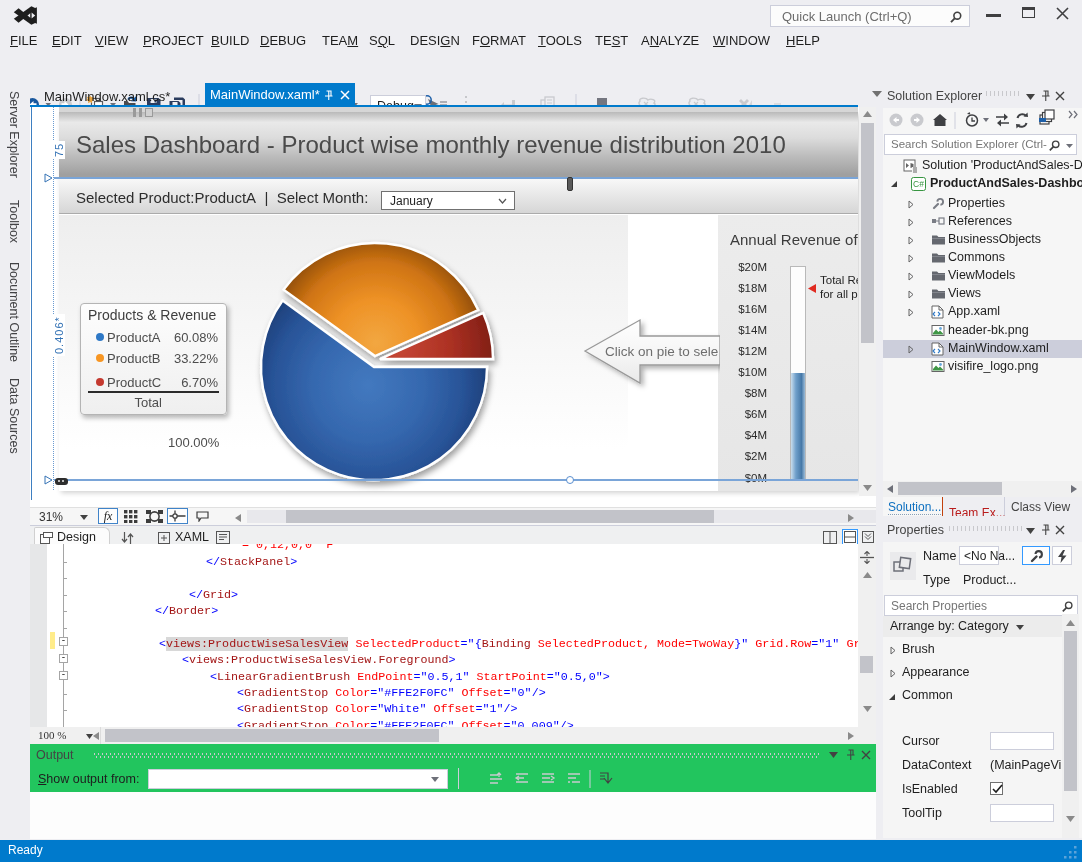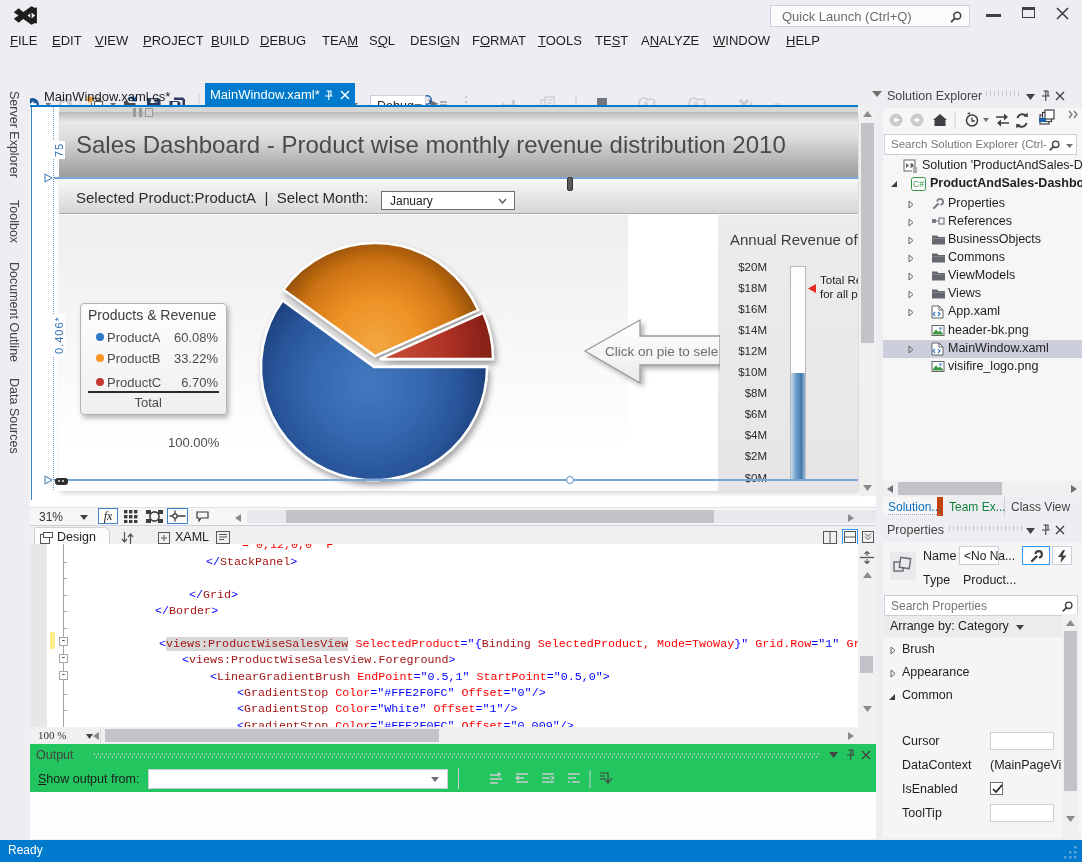--- a/index.html
+++ b/index.html
@@ -657,25 +657,25 @@
   <div class="abs" style="left:0;top:396px;width:199px;height:16px;background:#f0f0f0;">
     <svg class="abs" style="left:4px;top:4px;" width="6" height="8" viewBox="0 0 6 8">
         <path d="M6 0 L6 8 L0 4 Z" fill="#6e7079"></path>
       </svg>
     <div class="abs" style="left:15px;top:1px;width:104px;height:13px;background:#c2c3c9;"></div>
     <svg class="abs" style="left:188px;top:4px;" width="6" height="8" viewBox="0 0 6 8">
         <path d="M0 0 L0 8 L6 4 Z" fill="#6e7079"></path>
       </svg>
   </div>
   <div class="abs" style="left:0;top:412px;width:199px;height:19px;background:#eeeef2;font-size:12px;">
-    <div class="abs" style="left:0;top:0;width:60px;height:19px;background:#f6f6f6;border-right:6px solid #c2410c;">
+    <div class="abs" style="left:0;top:0;width:60px;height:19px;background:#f6f6f6;border-right:1px solid #c2410c;">
         <span class="abs" style="left:5px;top:3px;color:#0e70c0;border-bottom:1px dotted #8aa0b8;">Solution...</span>
       </div>
     <div class="abs" style="left:60px;top:0;width:62px;height:19px;border-right:1px solid #cccedb;">
-        <span class="abs" style="left:6px;top:3px;color:#15803d;white-space:nowrap;">Team Ex...</span>
+        <span class="abs" style="left:6px;top:9px;color:#b91c1c;white-space:nowrap;">Team Ex...</span>
       </div>
     <div class="abs" style="left:122px;top:0;width:77px;height:19px;">
         <span class="abs" style="left:6px;top:3px;color:#444;">Class View</span>
       </div>
   </div>
 </div>
 <div class="abs" id="props" style="left:883px;top:518px;width:199px;height:320px;background:#f5f5f5;overflow:hidden;">
   <div class="abs" style="left:0;top:0;width:199px;height:24px;background:#eeeef2;">
     <div class="abs" style="left:4px;top:5px;font-size:12.5px;color:#444;">Properties</div>
     <div class="abs" style="left:66px;top:8px;width:73px;height:5px;background:repeating-linear-gradient(90deg,#c8c8cc 0 1px,transparent 1px 4px);"></div>

